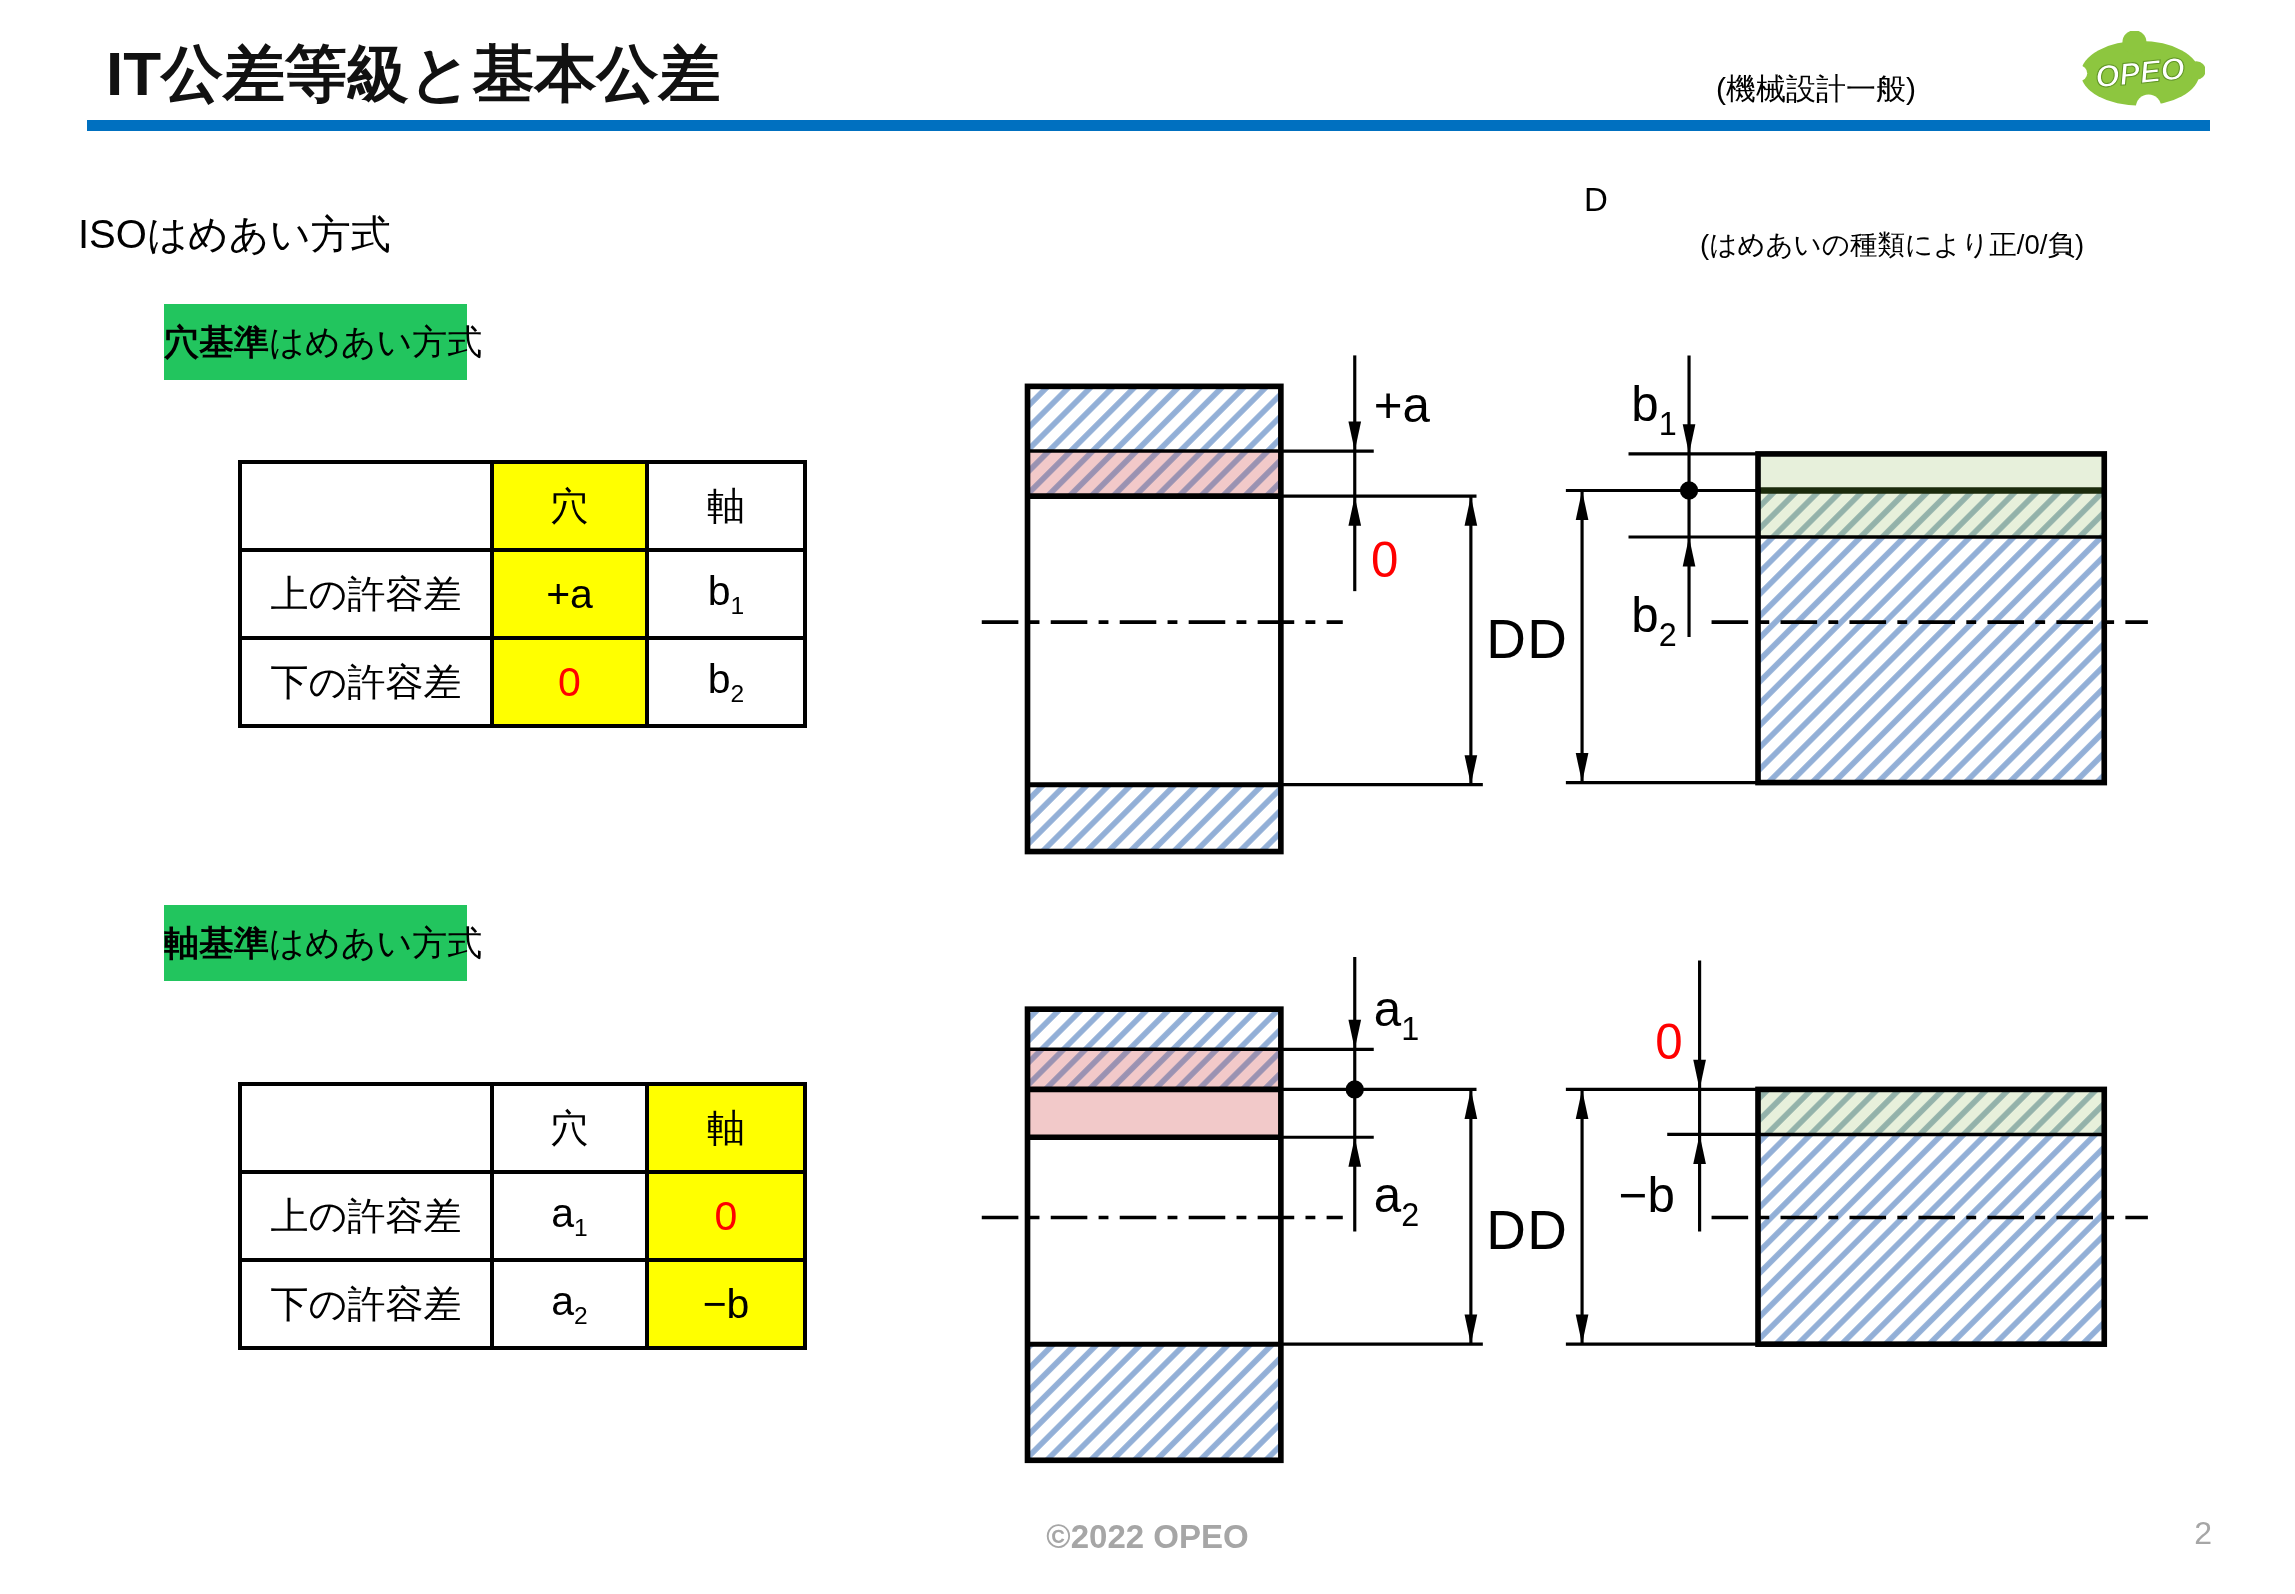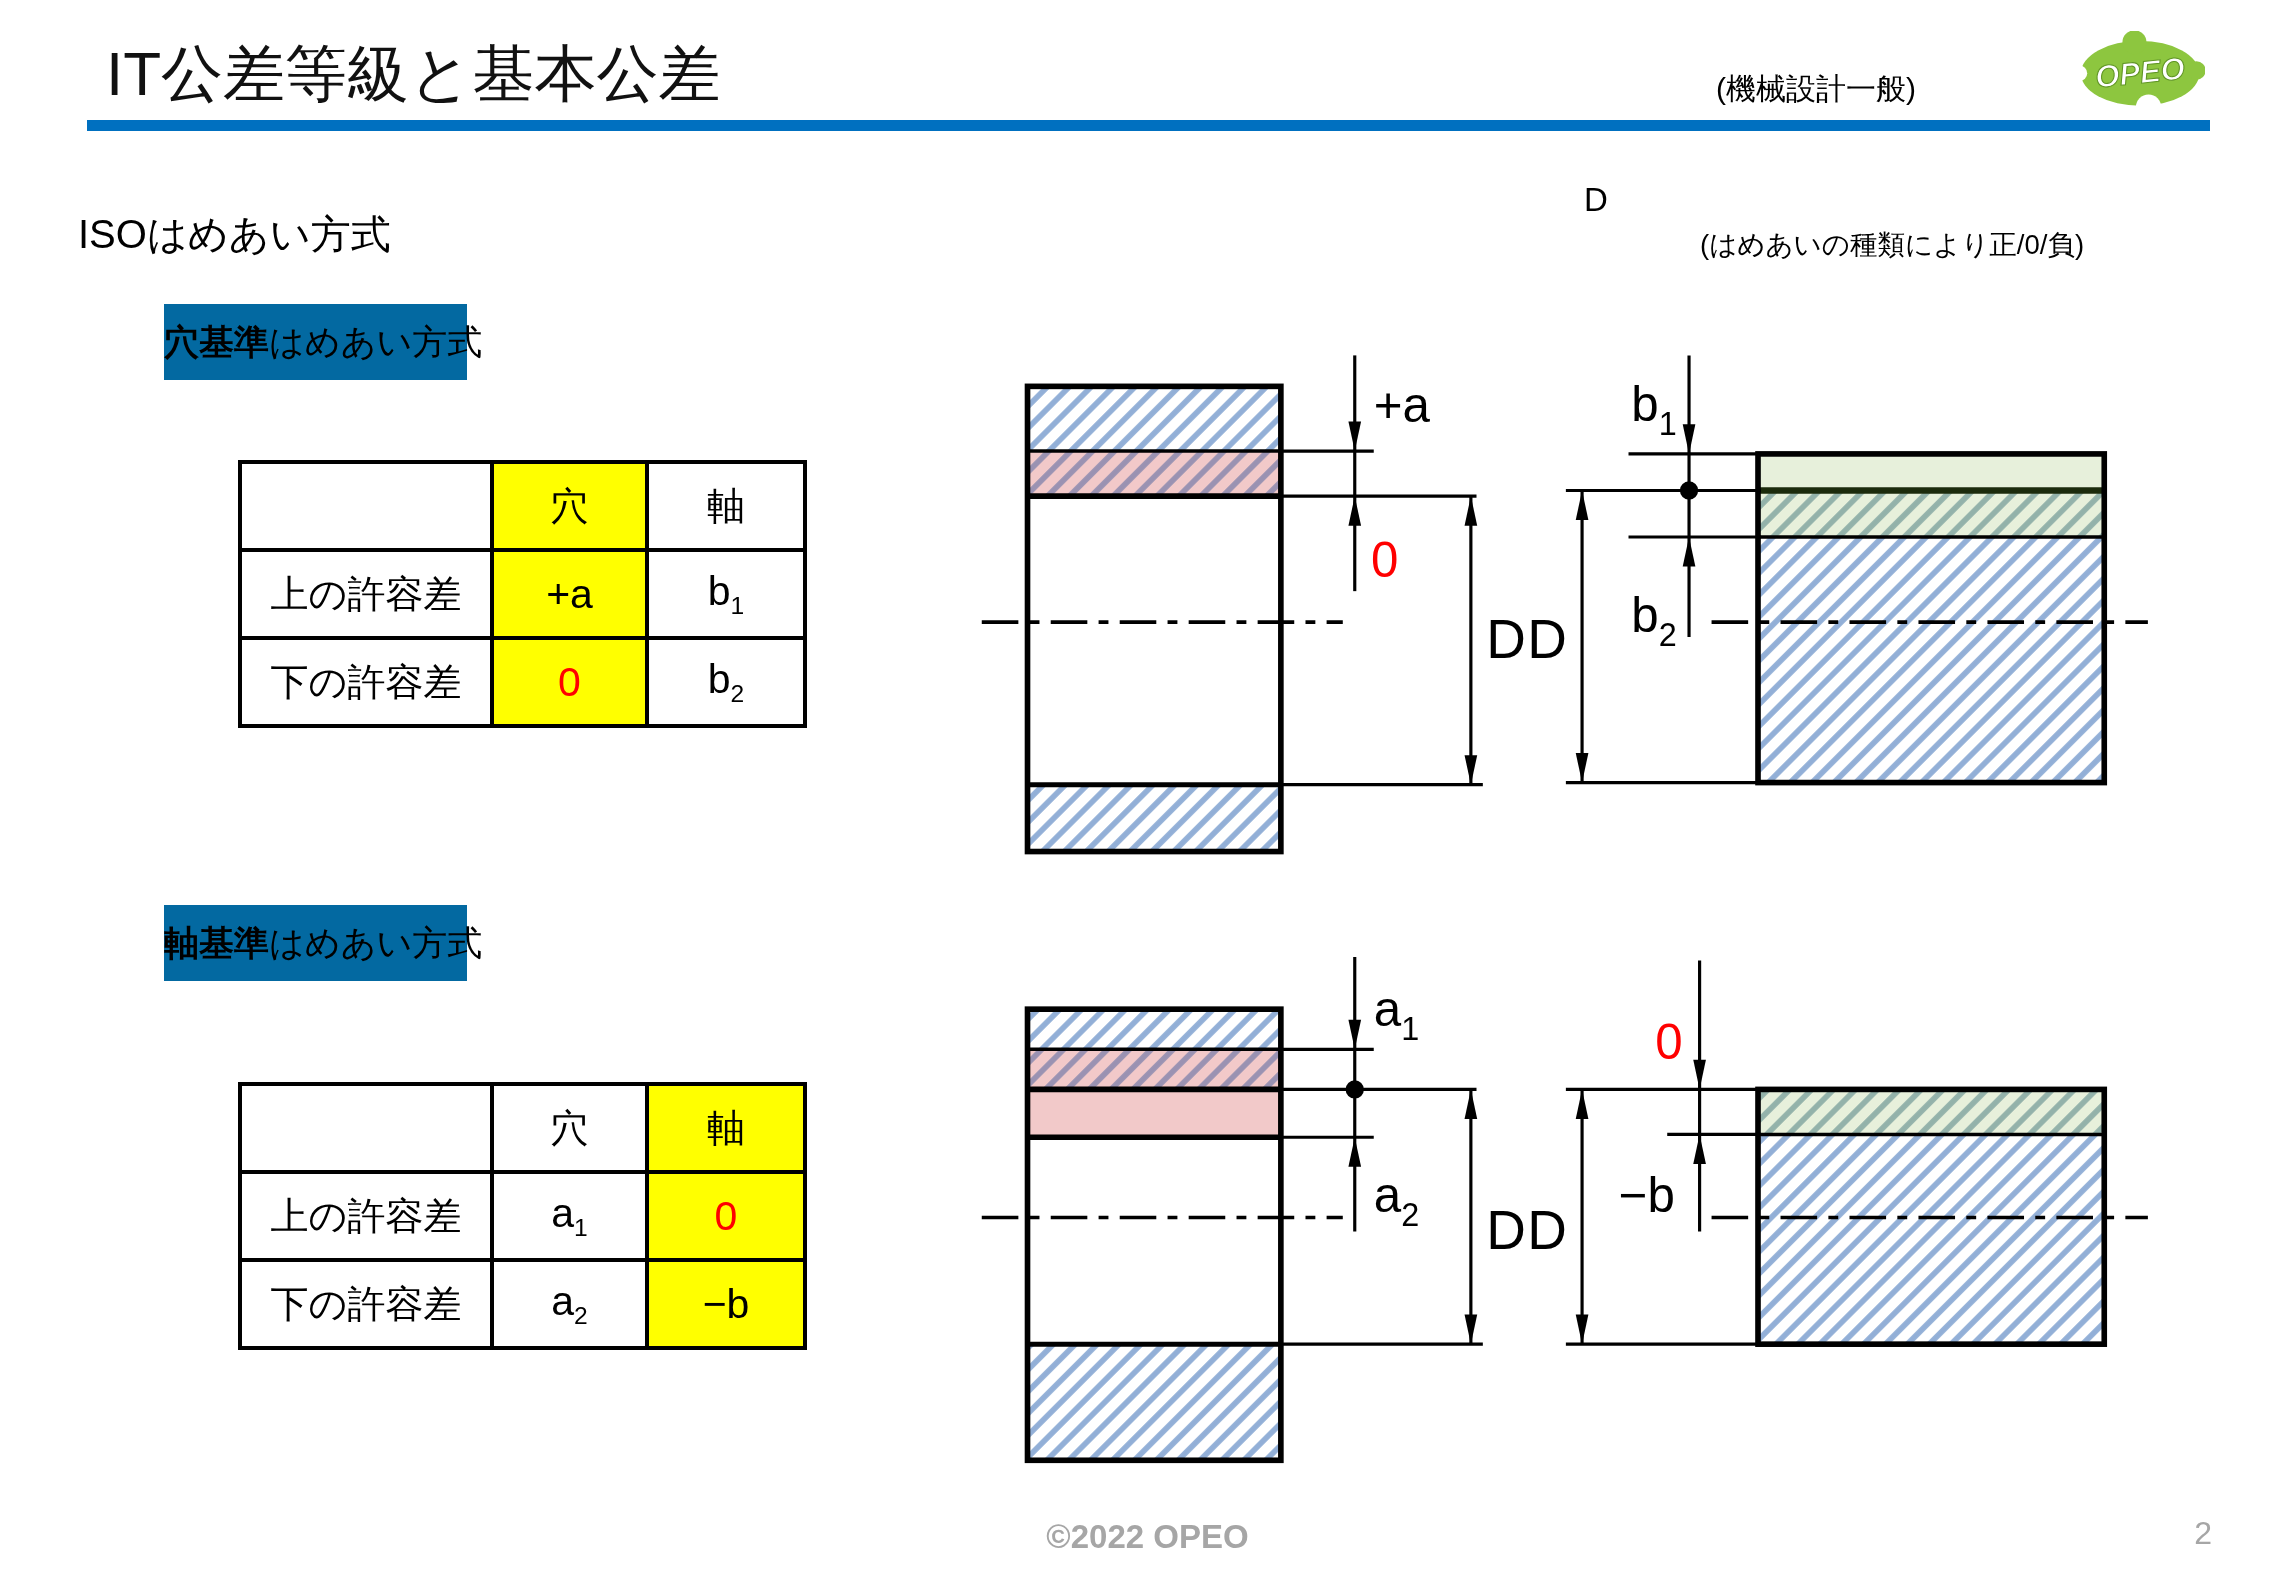--- a/index.html
+++ b/index.html
@@ -1,28 +1,28 @@
 <!DOCTYPE html>
 <html style="font-size:11.3px"><head>
 <meta charset="utf-8">
 <style>
   html,body{margin:0;padding:0;background:#fff;}
   body{font-family:"Liberation Sans",sans-serif;color:#000;}
   .slide{position:relative;width:2295px;height:1594px;background:#ffffff;overflow:hidden;}
   .abs{position:absolute;}
-  .title{left:106px;top:32px;font-size:62px;font-weight:400;color:#111;white-space:nowrap;}
+  .title{left:106px;top:32px;font-size:62px;font-weight:700;color:#111;white-space:nowrap;}
   .subtitle{left:1716px;top:69px;font-size:30px;white-space:nowrap;}
   .rule{left:87px;top:120px;width:2123px;height:10.6px;background:#0070C0;}
   .logo{left:2078px;top:31px;}
   .legend{left:1584px;top:173px;font-size:33px;line-height:53px;}
   .legend-row{display:flex;white-space:nowrap;}
   .legend-term{width:225px;flex:none;}
   .legend-note{font-size:27.5px;margin-left:116px;line-height:38px;white-space:nowrap;}
   .iso{left:78px;top:207px;font-size:40px;white-space:nowrap;}
-  .sec-label{left:164px;width:303px;height:76px;background:#0369a1;font-size:35px;
+  .sec-label{left:164px;width:303px;height:76px;background:#22c55e;font-size:35px;
              text-align:center;line-height:76px;white-space:nowrap;}
   .sec-label b{font-weight:700;}
   table.tol{border-collapse:collapse;table-layout:fixed;position:absolute;left:238px;background:#fff;}
   .tol td{border:4.2px solid #000;text-align:center;vertical-align:middle;height:84px;
           font-size:38px;padding:0;overflow:hidden;}
   .tol td.val{font-size:41px;}
   .tol .hl{background:#FFFF00;}
   .tol .red{color:#FF0000;}
   sub{font-size:0.6em;}
   .footer-copy{left:0;top:1518px;width:2295px;text-align:center;font-size:33px;color:#A6A6A6;font-weight:bold;}

